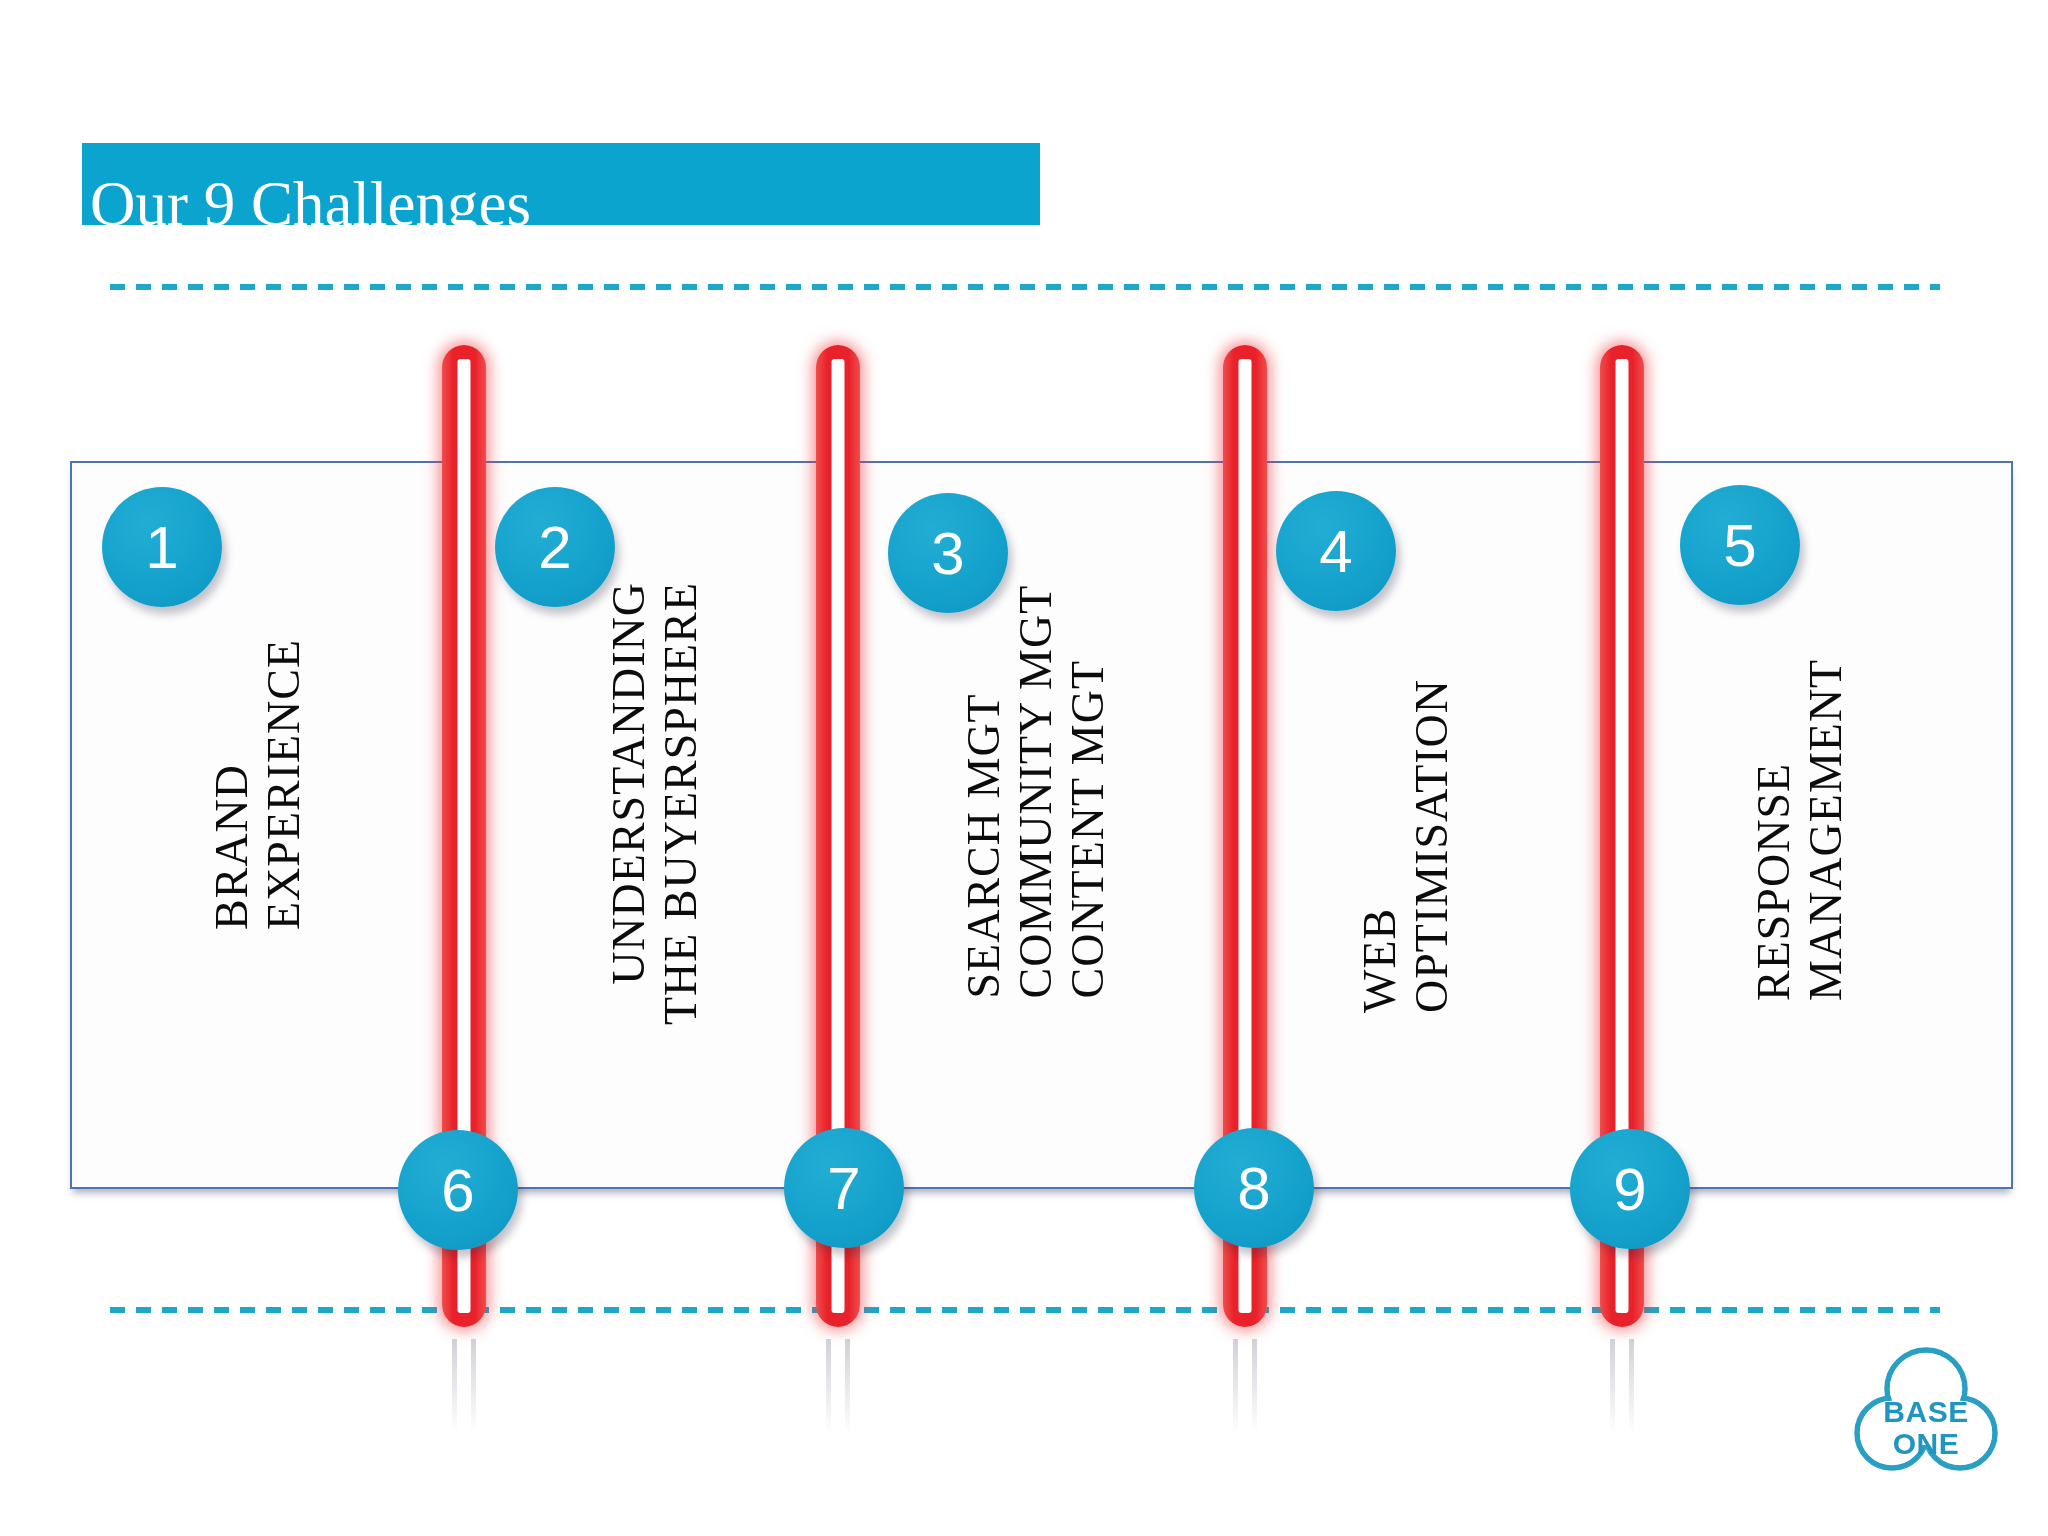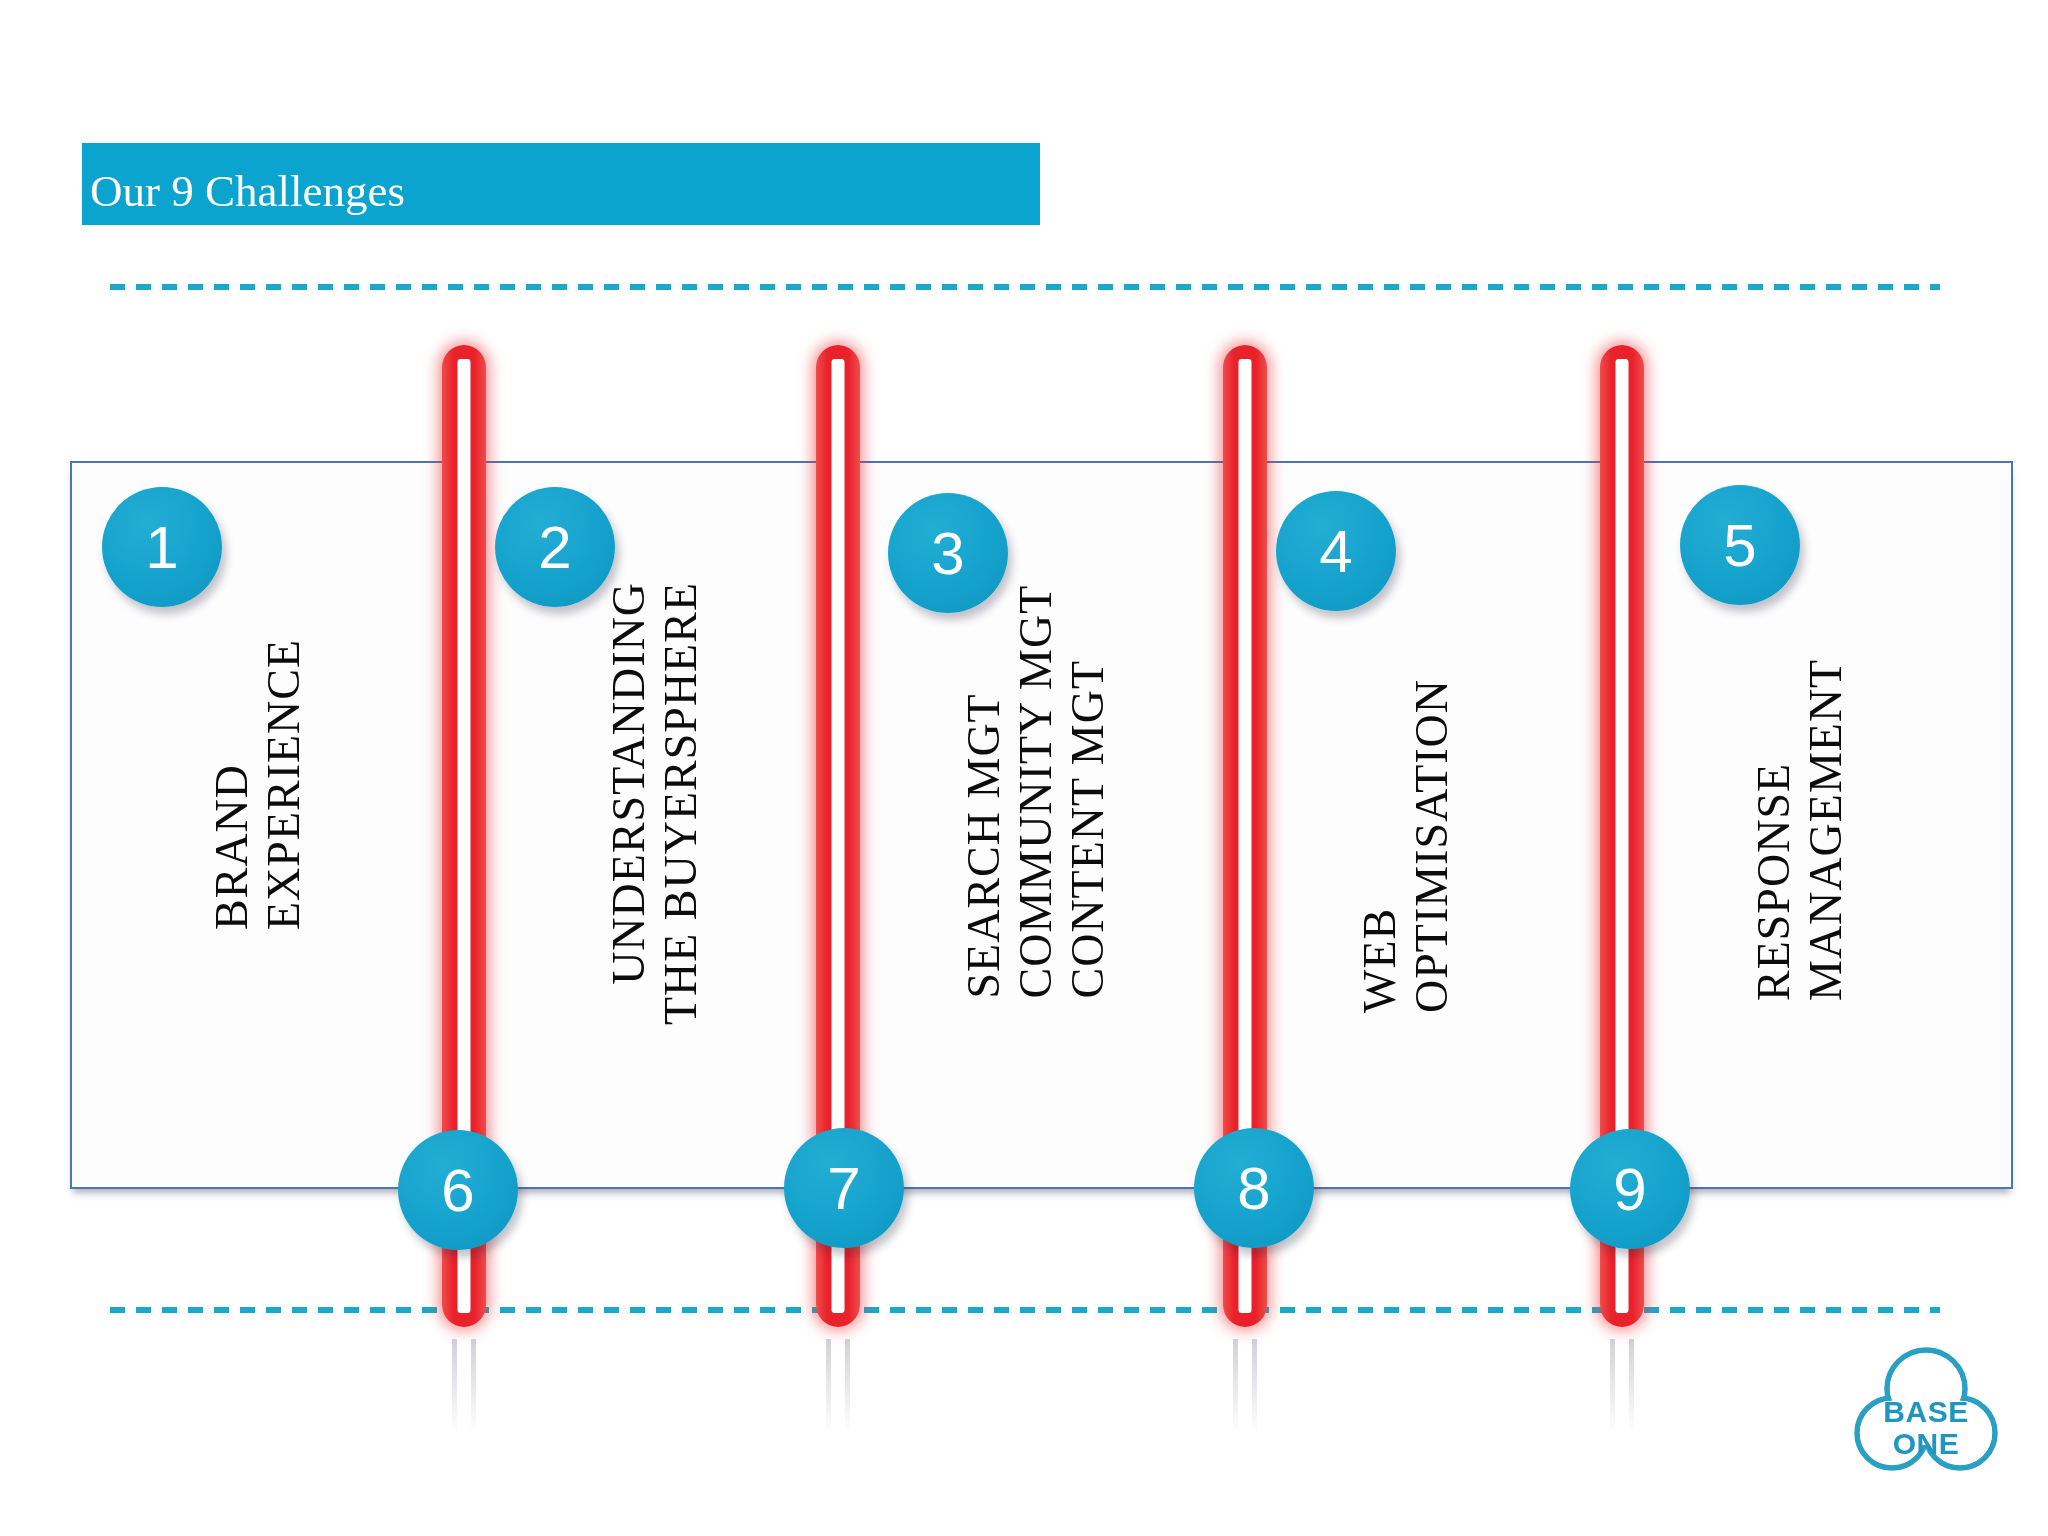--- a/index.html
+++ b/index.html
@@ -6,22 +6,22 @@
   body{
     width:2048px;height:1536px;position:relative;overflow:hidden;
     background:#ffffff;font-family:"Liberation Sans",sans-serif;
     --teal:#0ba4ce; --dash:#1ea7c8; --red:#e8212a; --boxborder:#4d74b5; --logo:#2095c2;
   }
   .title-bar{
     position:absolute;left:82px;top:143px;width:958px;height:82px;
     background:var(--teal);
   }
   .title-bar .title-text{
-    position:absolute;left:8px;top:6px;
-    font-family:"Liberation Serif",serif;font-size:45px;line-height:84px;
+    position:absolute;left:8px;top:19px;
+    font-family:"Liberation Serif",serif;font-size:63px;line-height:84px;
     color:#ffffff;white-space:nowrap;
   }
   .dash{
     position:absolute;left:110px;width:1830px;height:6px;
     background:repeating-linear-gradient(90deg,var(--dash) 0 15px,transparent 15px 26px);
   }
   .dash.top{top:284px;}
   .dash.bottom{top:1307px;}
   .main-box{
     position:absolute;left:70px;top:461px;width:1939px;height:724px;

